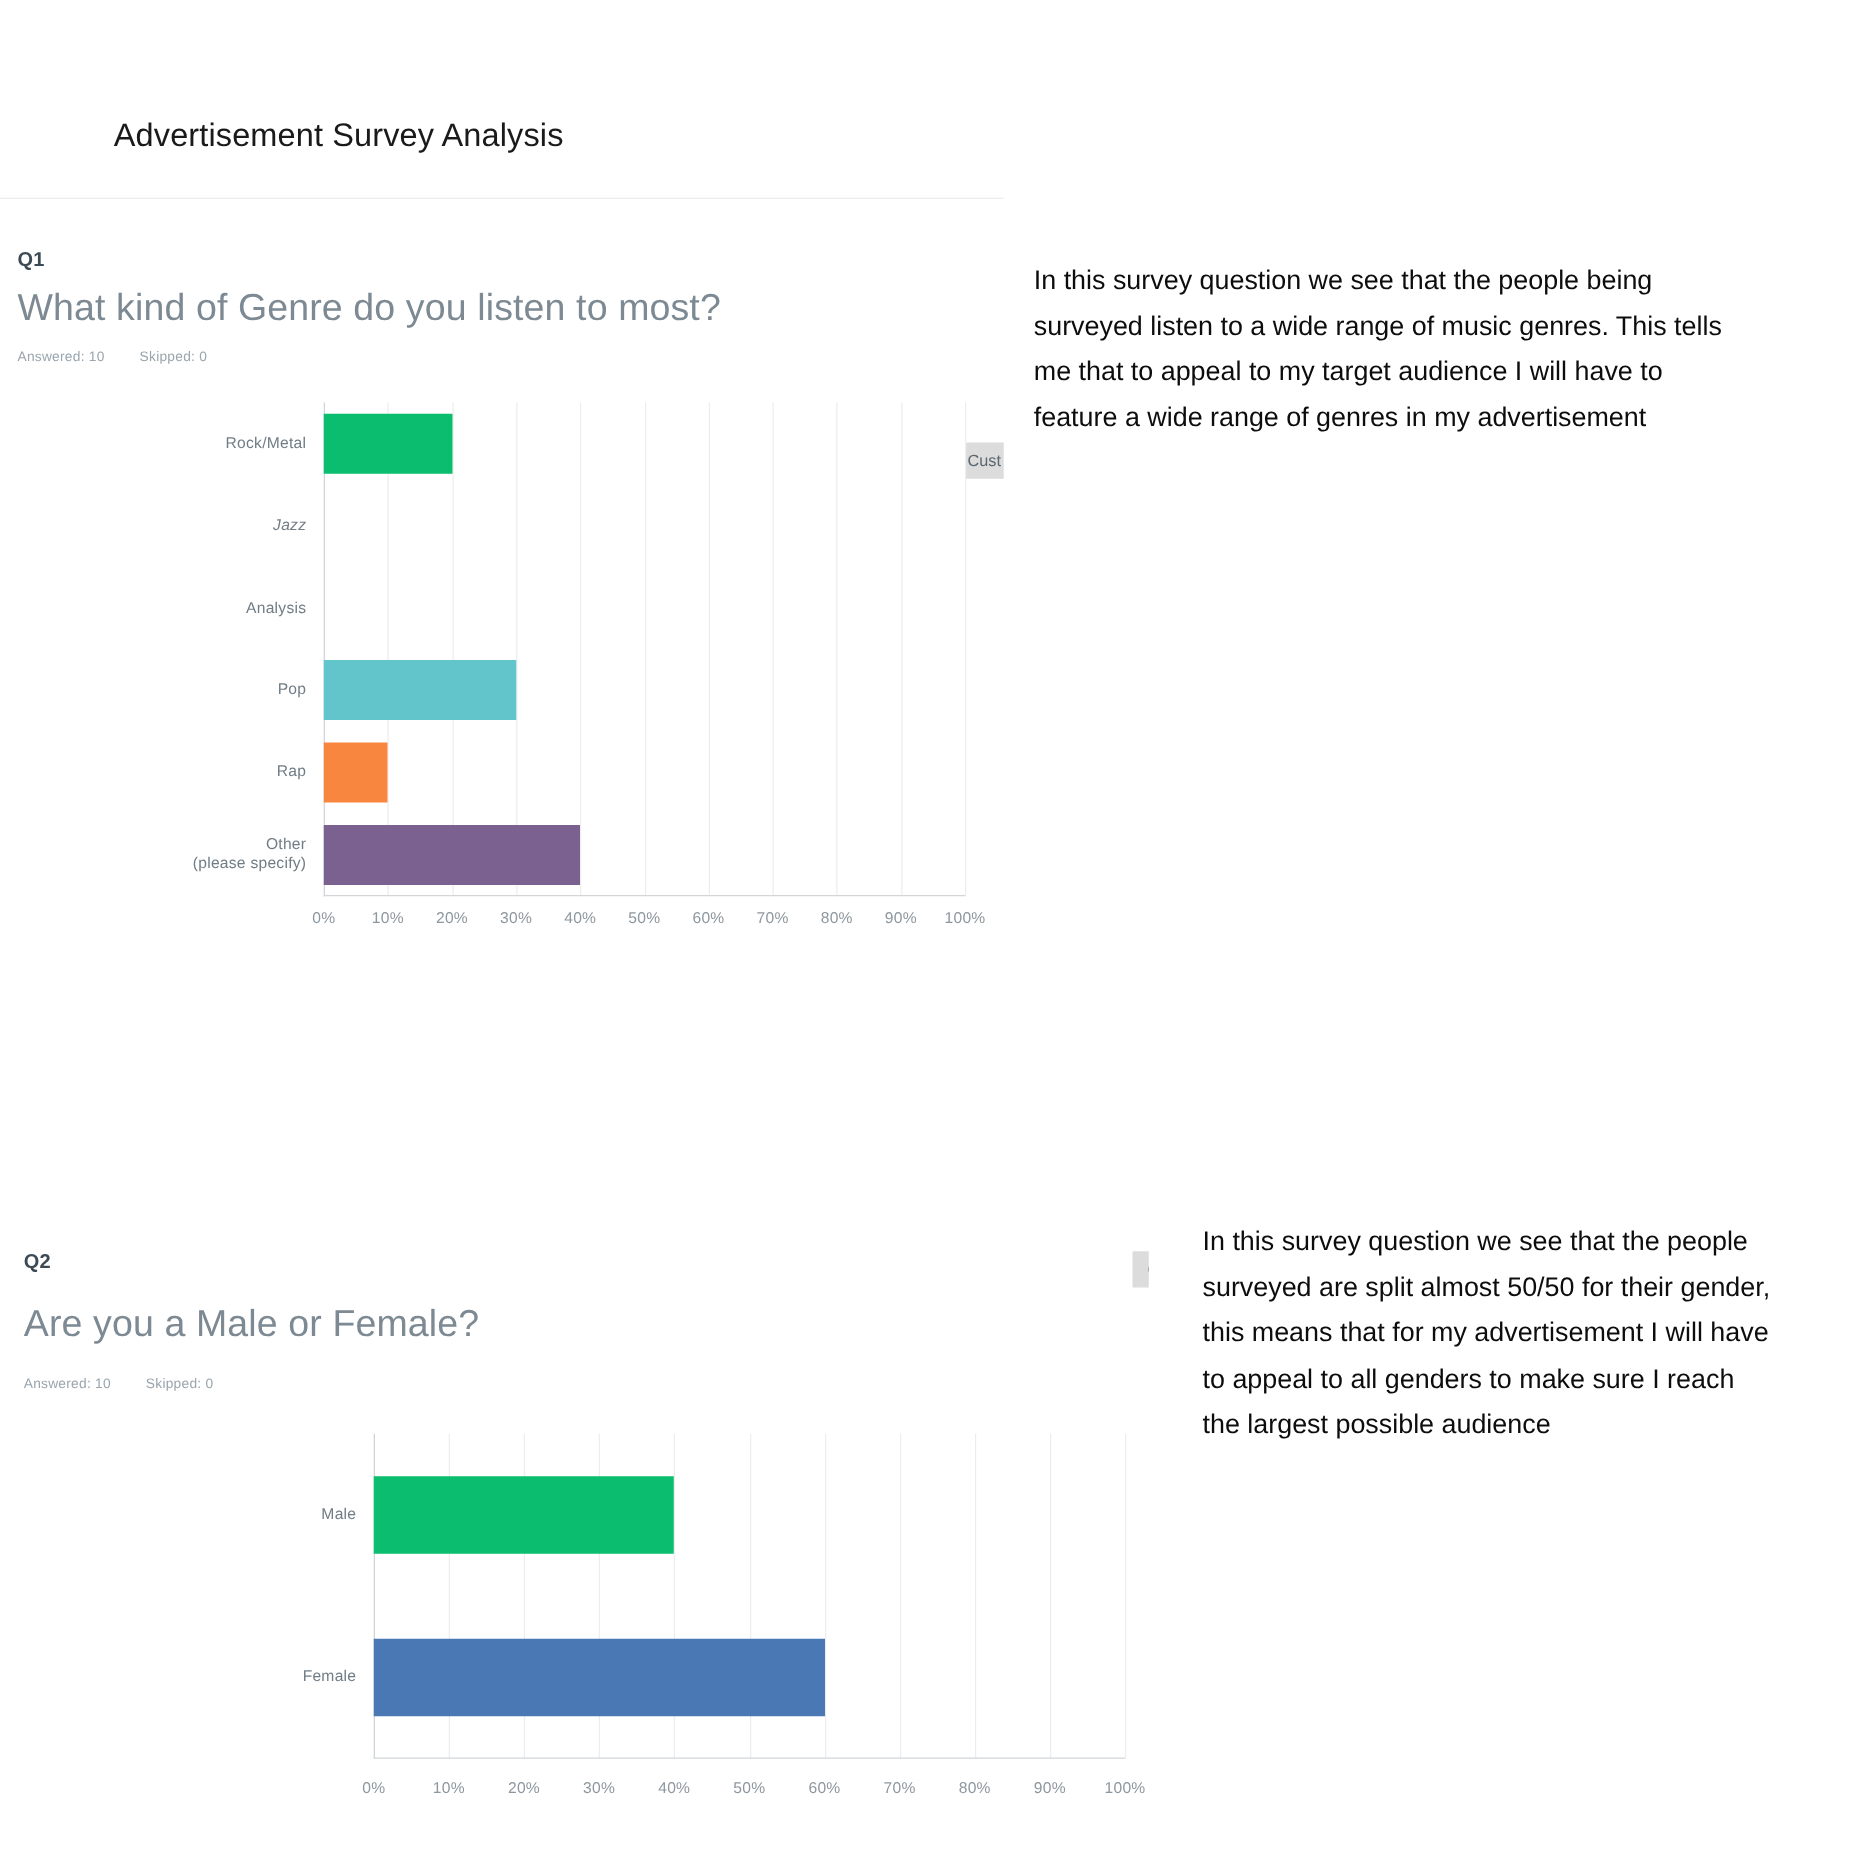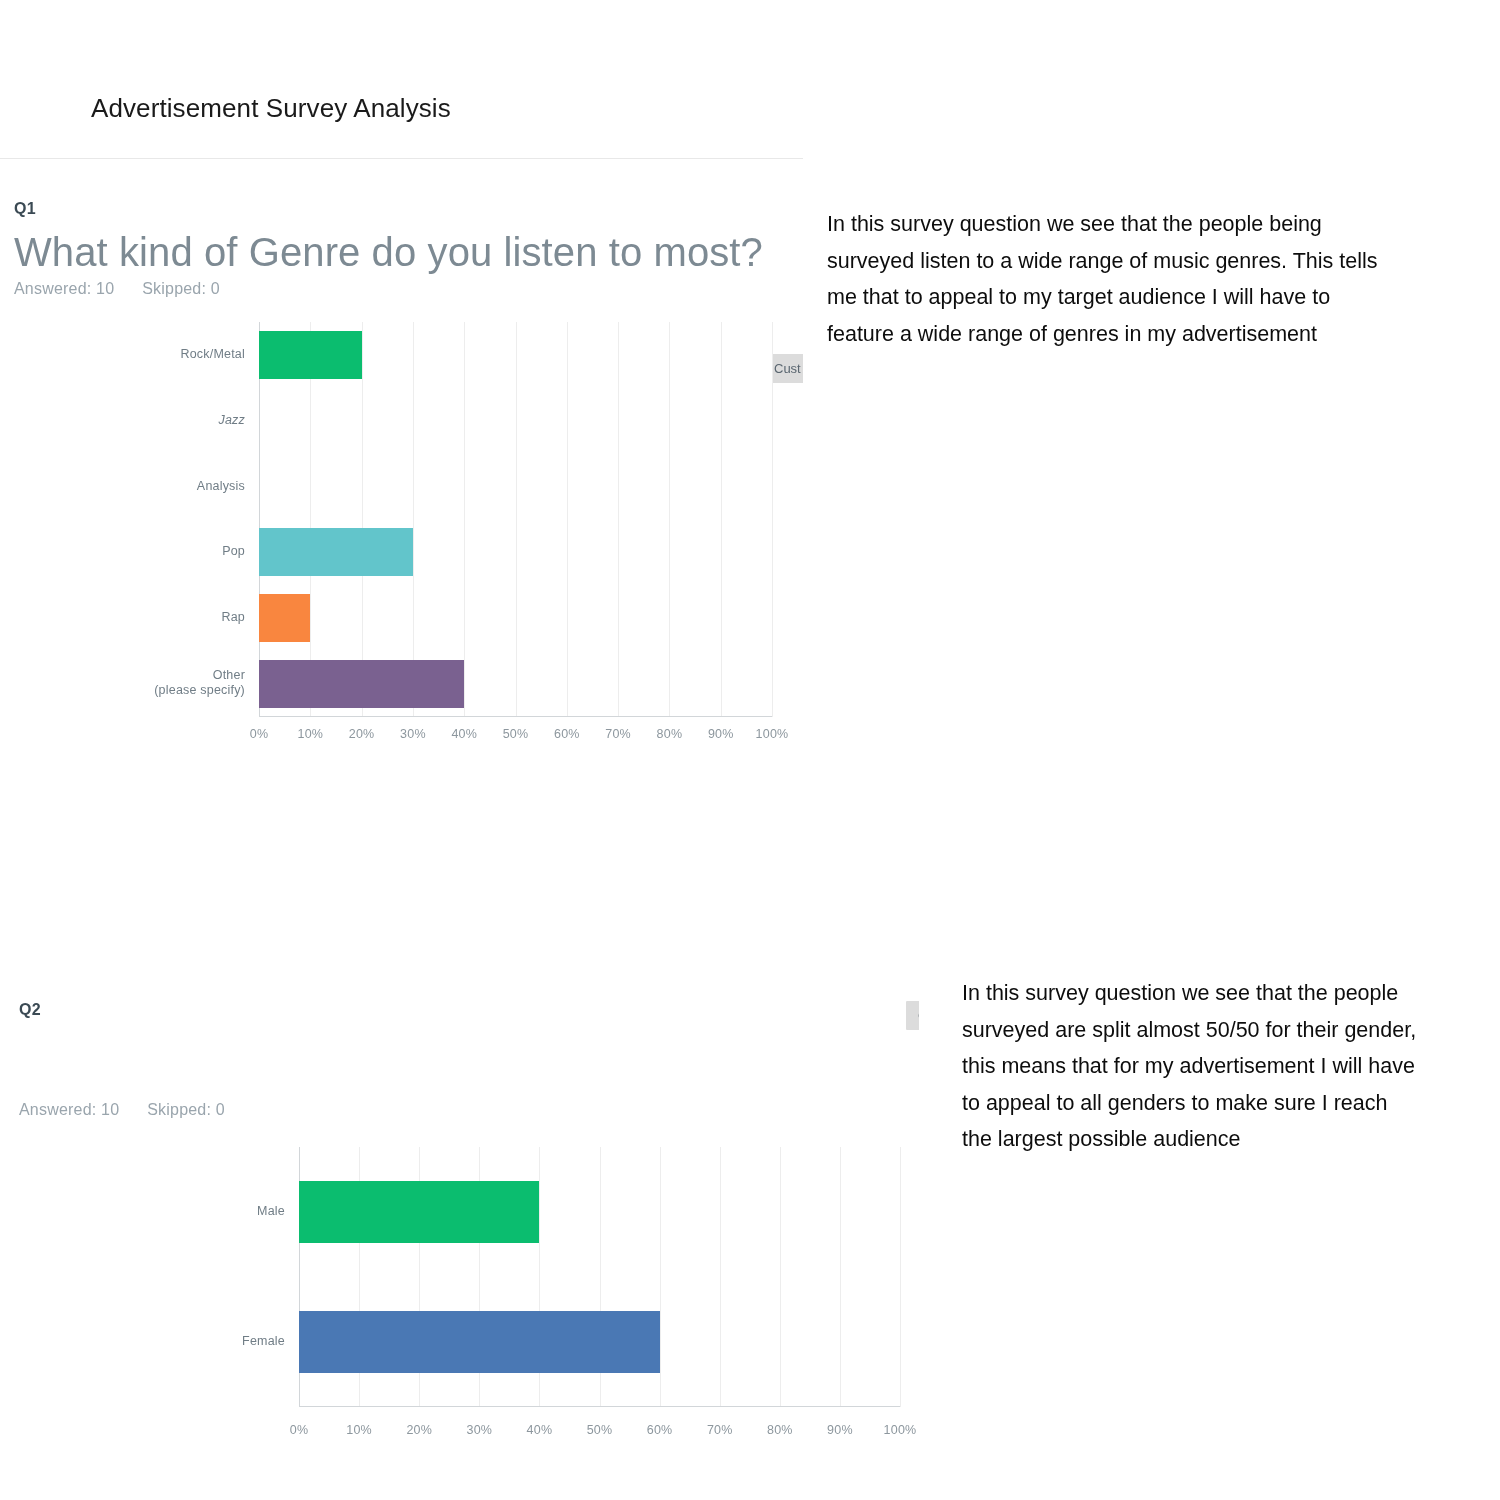--- a/index.html
+++ b/index.html
@@ -52,32 +52,32 @@
     font-size: 16px;
     font-weight: bold;
     color: #3b4a54;
     letter-spacing: 0.2px;
   }
   .q1 .q-number { left: 14px; top: 42px; }
   .q2 .q-number { left: 19px; top: 36px; }
 
   .q-title {
     position: absolute;
-    font-size: 40px;
+    font-size: 30px;
     font-weight: 300;
     color: #7d8a93;
     letter-spacing: 0.1px;
     white-space: nowrap;
   }
   .q1 .q-title { left: 14px; top: 72px; }
   .q2 .q-title { left: 19px; top: 78px; }
 
   .q-stats {
     position: absolute;
-    font-size: 16px;
+    font-size: 11px;
     color: #9aa5ad;
     letter-spacing: 0.2px;
     white-space: nowrap;
   }
   .q1 .q-stats { left: 14px; top: 122px; }
   .q2 .q-stats { left: 19px; top: 136px; }
   .q-stats .skipped { margin-left: 28px; }
 
   
   .customize-badge {
@@ -197,20 +197,21 @@
       <div class="tick-label" style="left: 436.7px; width: 50px; top: 405px;">90%</div>
       <div class="tick-label" style="left: 488px; width: 50px; top: 405px;">100%</div>
     </div>
 </div>
 
 <div class="commentary c1">In this survey question we see that the people being surveyed listen to a wide range of music genres. This tells me that to appeal to my target audience I will have to feature a wide range of genres in my advertisement</div>
 
 <div class="sm-card q2">
   <div class="q-number">Q2</div>
 
+  <div class="q-title">Are you a Male or Female?</div>
 
   <div class="q-stats">
     <span>Answered: 10</span><span class="skipped">Skipped: 0</span>
   </div>
 
   <div class="customize-badge">Cu</div>
 
   <div class="plot" id="plot-q2" style="left: 299px; top: 182px; width: 601px; height: 260px;">
       <div class="gridline" style="left: 0px;"></div>
       <div class="gridline" style="left: 60.1px;"></div>

